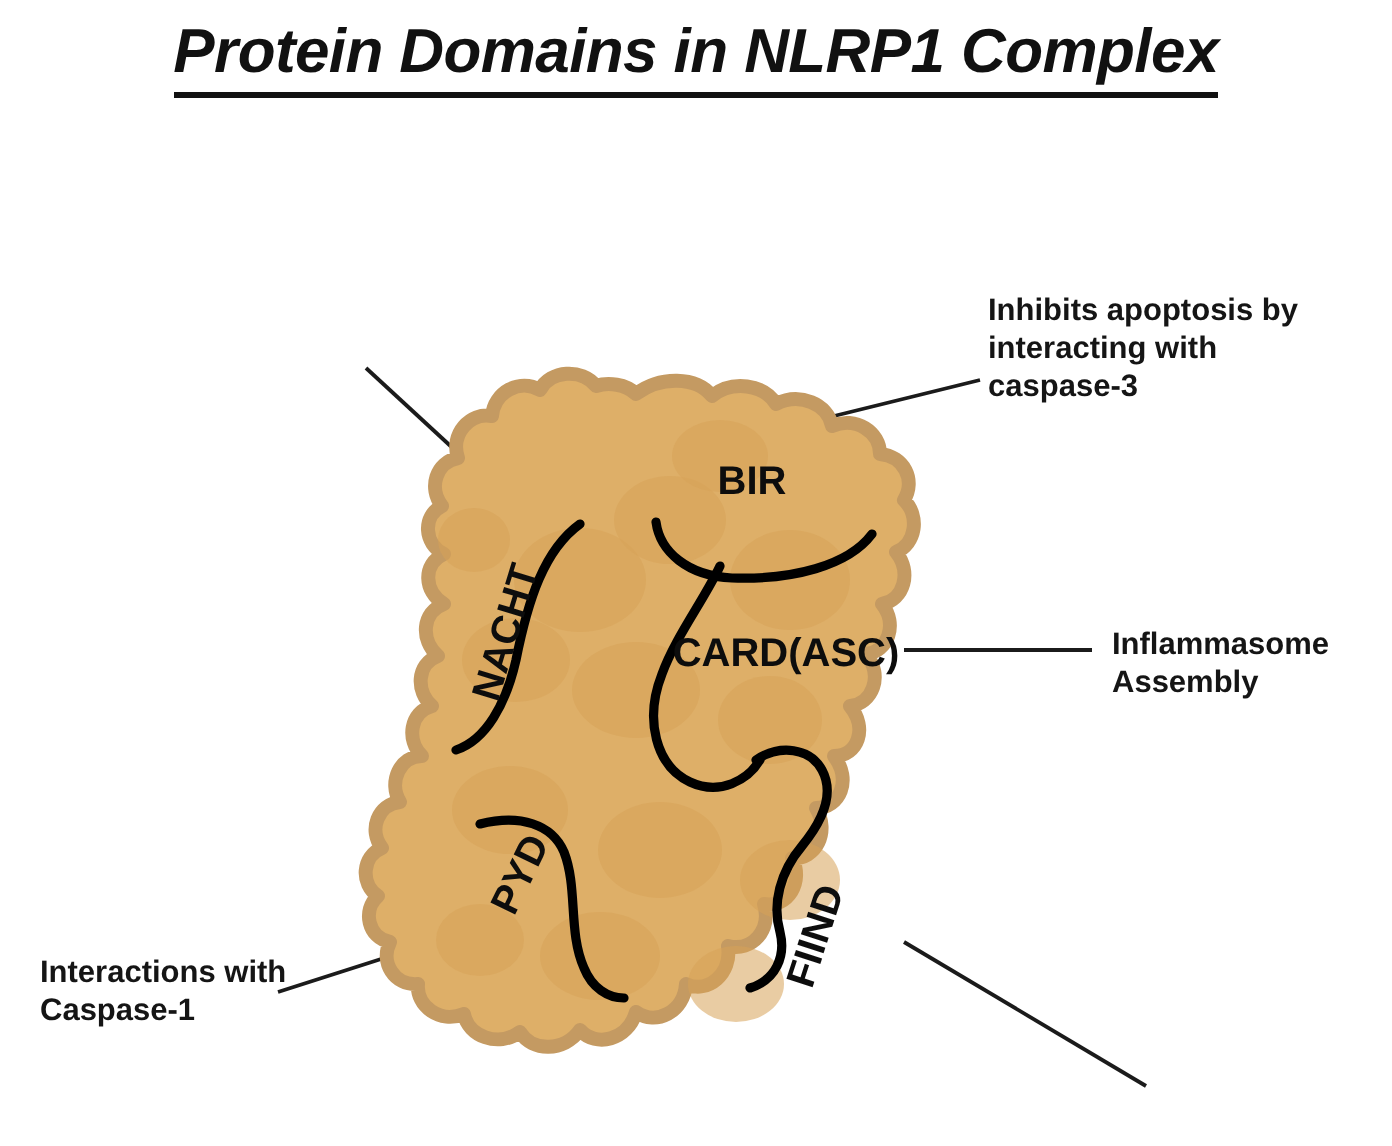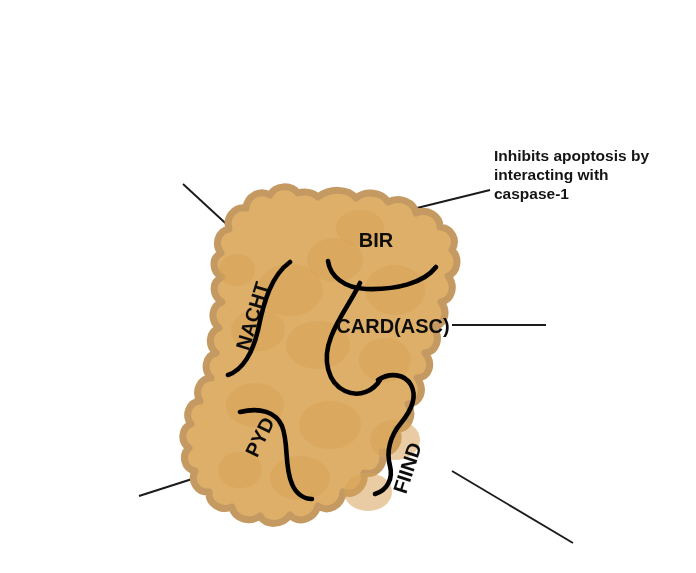--- a/index.html
+++ b/index.html
@@ -85,20 +85,23 @@
     font-weight: bold;
     font-size: 20px;
     fill: #0d0d0d;
   }
 </style>
 </head>
 <body>
 
 <div id="figure">
 
+  <div id="title">
+    <span id="title-text">Protein Domains in NLRP1 Complex</span>
+  </div>
 
   <svg id="stage" viewBox="0 0 696 573">
 
     <line class="leader" x1="183" y1="184" x2="248" y2="244"></line>
     <line class="leader" x1="417" y1="208" x2="490" y2="190"></line>
     <line class="leader" x1="452" y1="325" x2="546" y2="325"></line>
     <line class="leader" x1="139" y1="496" x2="239" y2="464"></line>
     <line class="leader" x1="452" y1="471" x2="573" y2="543"></line>
 
     <g>
@@ -174,15 +177,19 @@
       <text class="domain-label" x="0" y="0" transform="translate(259,318) rotate(-73)" text-anchor="middle">NACHT</text>
       <text class="domain-label" x="376" y="247" text-anchor="middle">BIR</text>
       <text class="domain-label" x="393" y="333" text-anchor="middle">CARD(ASC)</text>
       <text class="domain-label" x="0" y="0" transform="translate(266,440) rotate(-64)" text-anchor="middle">PYD</text>
       <text class="domain-label" x="0" y="0" transform="translate(414,470) rotate(-72)" text-anchor="middle">FIIND</text>
     </g>
   </svg>
 
   <div class="callout" id="callout-inhibits">Inhibits apoptosis by
 interacting with
-caspase-1</div>
+caspase-3</div>
+  <div class="callout" id="callout-inflammasome">Inflammasome
+Assembly</div>
+  <div class="callout" id="callout-interactions">Interactions with
+Caspase-1</div>
 
 </div>
 
 </body></html>

